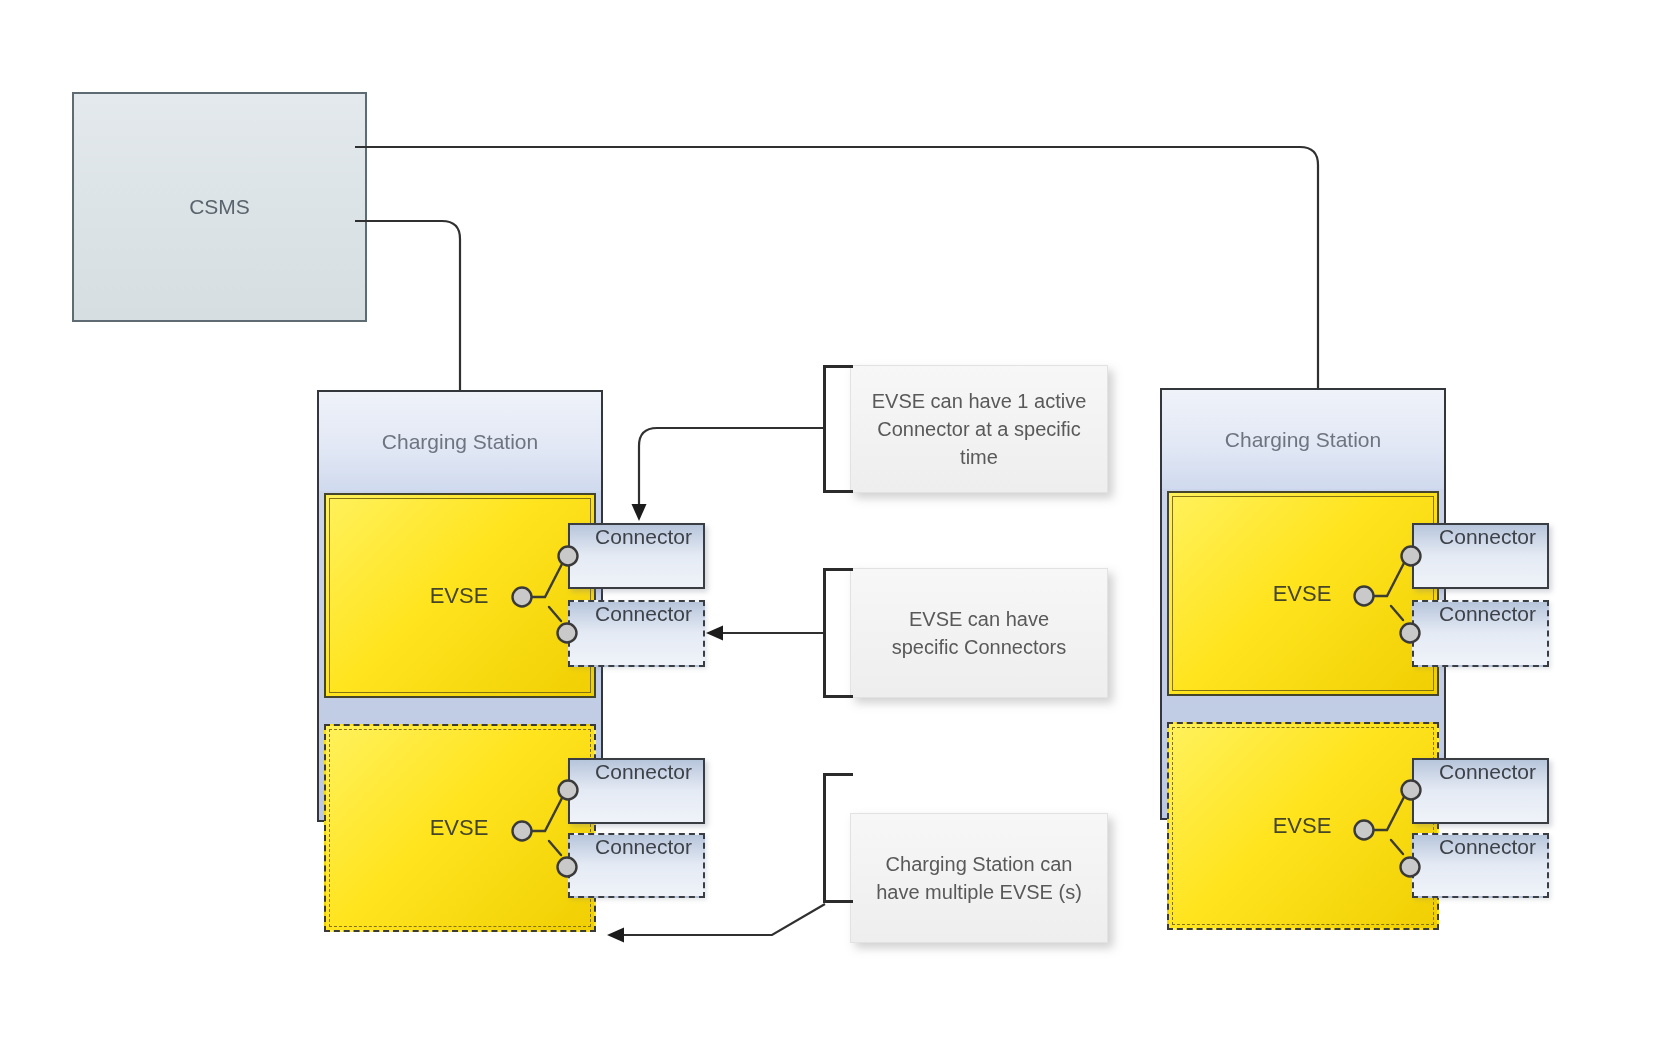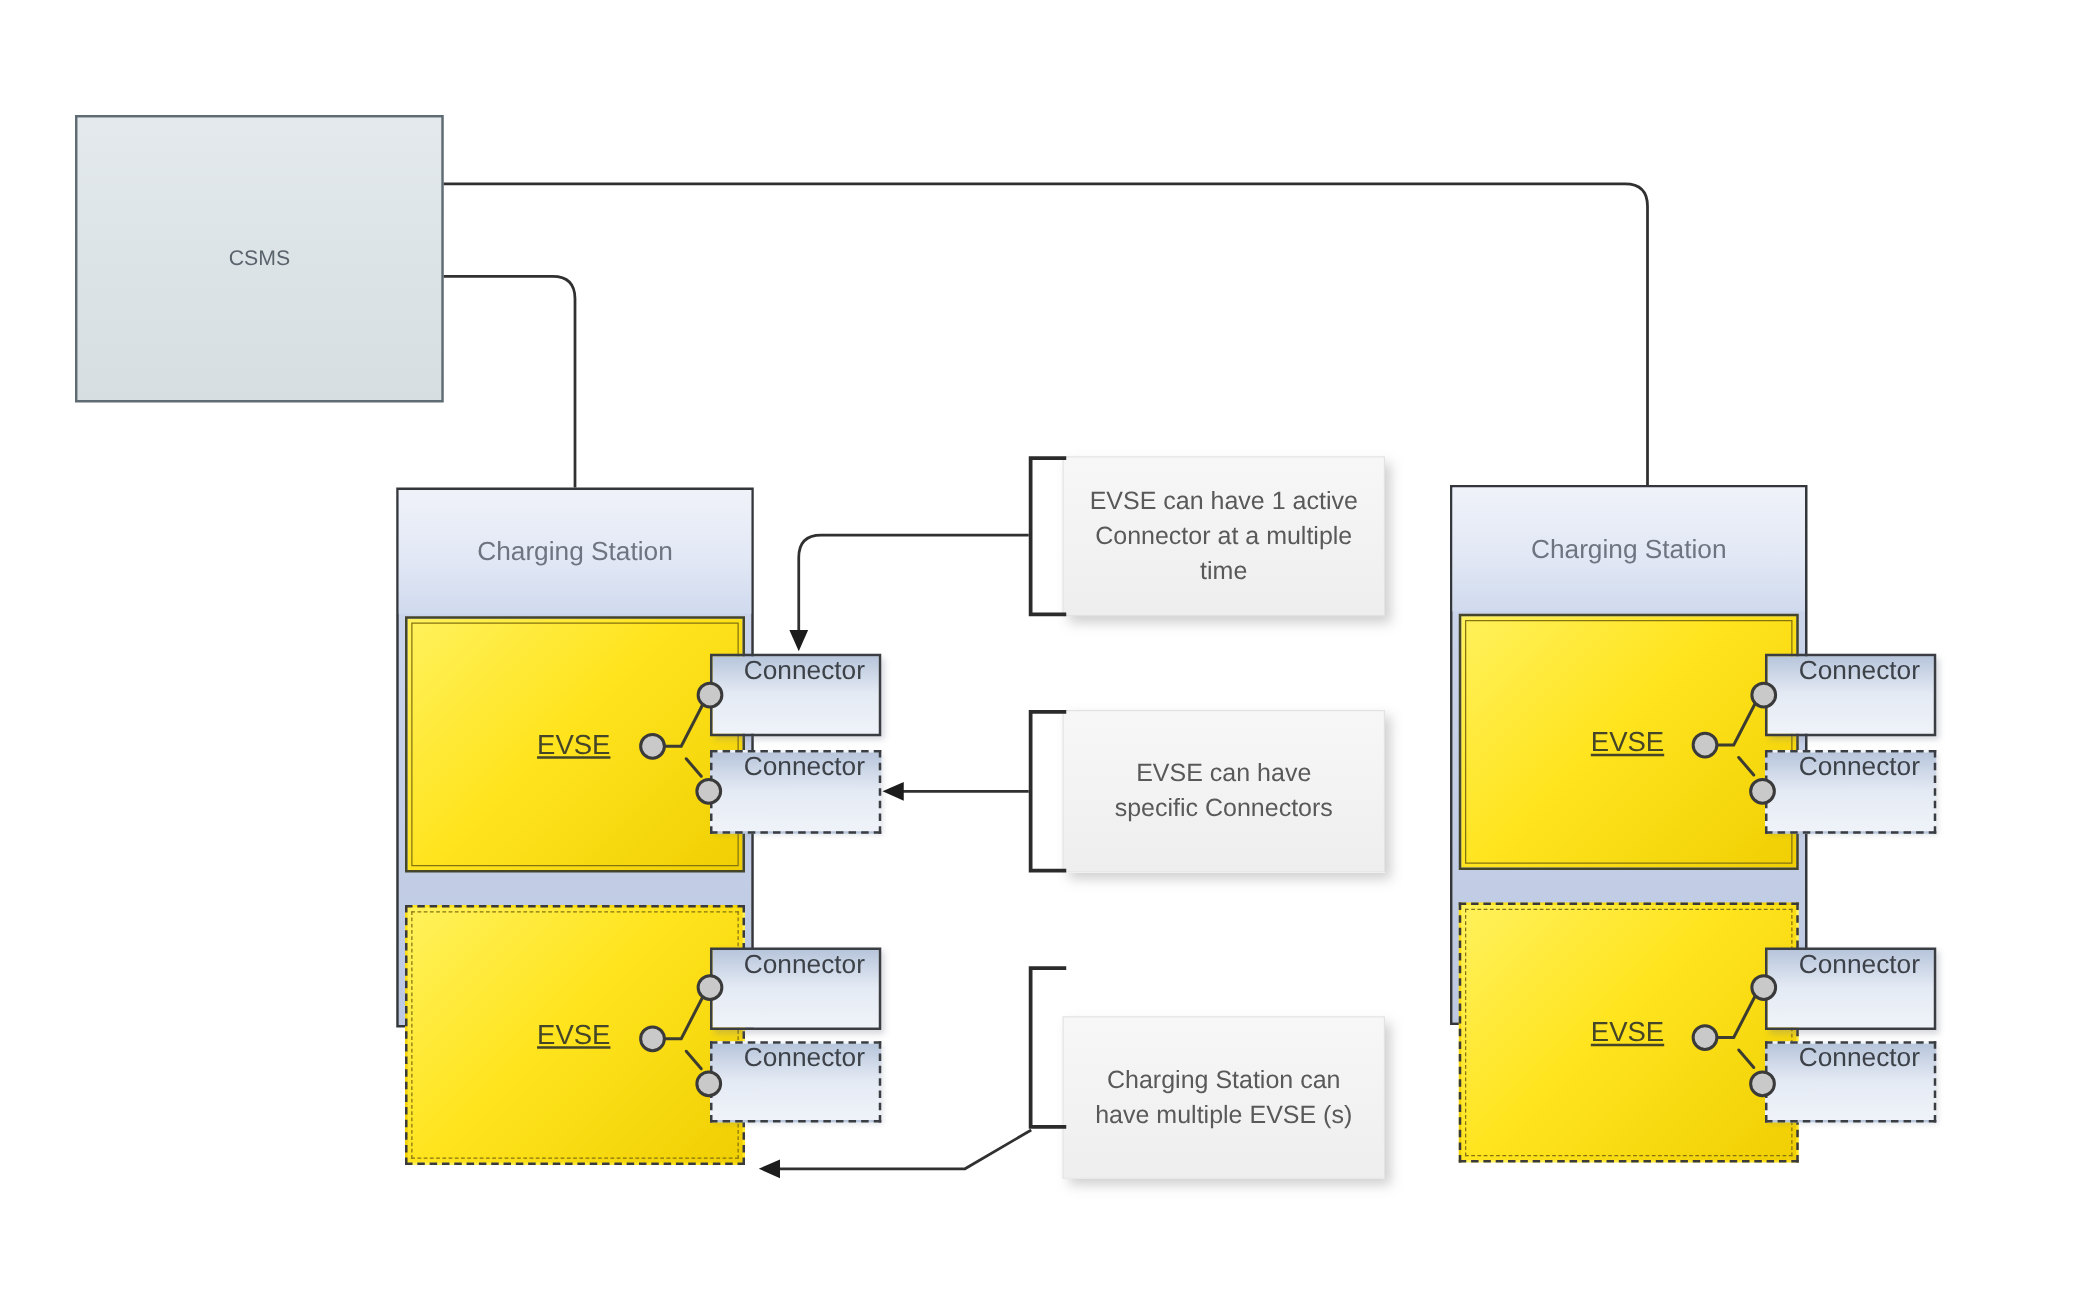--- a/index.html
+++ b/index.html
@@ -34,26 +34,26 @@
   .canvas{
     position:relative;
     width:1666px;height:1048px;
     background:var(--bg);
     overflow:hidden;
     font-family:"Liberation Sans", sans-serif;
   }
   .box-label{pointer-events:none;}
   
   .csms{
-    position:absolute;left:60px;top:92px;width:295px;height:230px;
+    position:absolute;left:72px;top:92px;width:295px;height:230px;
     box-sizing:border-box;
     background:linear-gradient(180deg,var(--csms-fill-top),var(--csms-fill-bottom));
     border:2px solid var(--csms-border);
     display:flex;align-items:center;justify-content:center;
-    font-size:17px;color:#5a646c;
+    font-size:21px;color:#5a646c;
     z-index:2;
   }
   
   .station{
     position:absolute;width:286px;height:432px;
     box-sizing:border-box;
     background:linear-gradient(180deg,var(--station-fill-top),var(--station-fill-bottom));
     border:2px solid var(--station-border);
     z-index:2;
   }
@@ -79,21 +79,20 @@
   .evse.dashed{
     border:2px dashed #3a3a3a;
     outline:1px dashed var(--evse-inner-border);
     outline-offset:-6px;
   }
   .evse-1{top:101px;height:205px;}
   .evse-2{top:332px;height:208px;}
   .evse-label{
     font-size:22px;color:var(--evse-text);
     transform:translateX(-1px);
-    text-decoration:underline;
   }
   
   .connector{
     position:absolute;width:137px;height:66px;
     box-sizing:border-box;
     background:linear-gradient(180deg,var(--connector-fill-top) 0%,var(--connector-fill-mid) 48%,var(--connector-fill-bottom) 100%);
     display:flex;align-items:flex-start;justify-content:center;
     padding-left:14px;
     font-size:21px;color:var(--connector-text);
     z-index:10;
@@ -181,21 +180,21 @@
   </div>
   <div class="connector solid" style="left:1412px;top:758px;">
     <span class="box-label">Connector</span>
   </div>
   <div class="connector dashed" style="left:1412px;top:833px;height:65px;">
     <span class="box-label">Connector</span>
   </div>
 
   <div class="annotation annotation-1">
     <div>EVSE can have 1 active</div>
-    <div>Connector at a multiple</div>
+    <div>Connector at a specific</div>
     <div>time</div>
   </div>
   <div class="annotation annotation-2">
     <div>EVSE can have</div>
     <div>specific Connectors</div>
   </div>
   <div class="annotation annotation-3">
     <div>Charging Station can</div>
     <div>have multiple EVSE (s)</div>
   </div>

